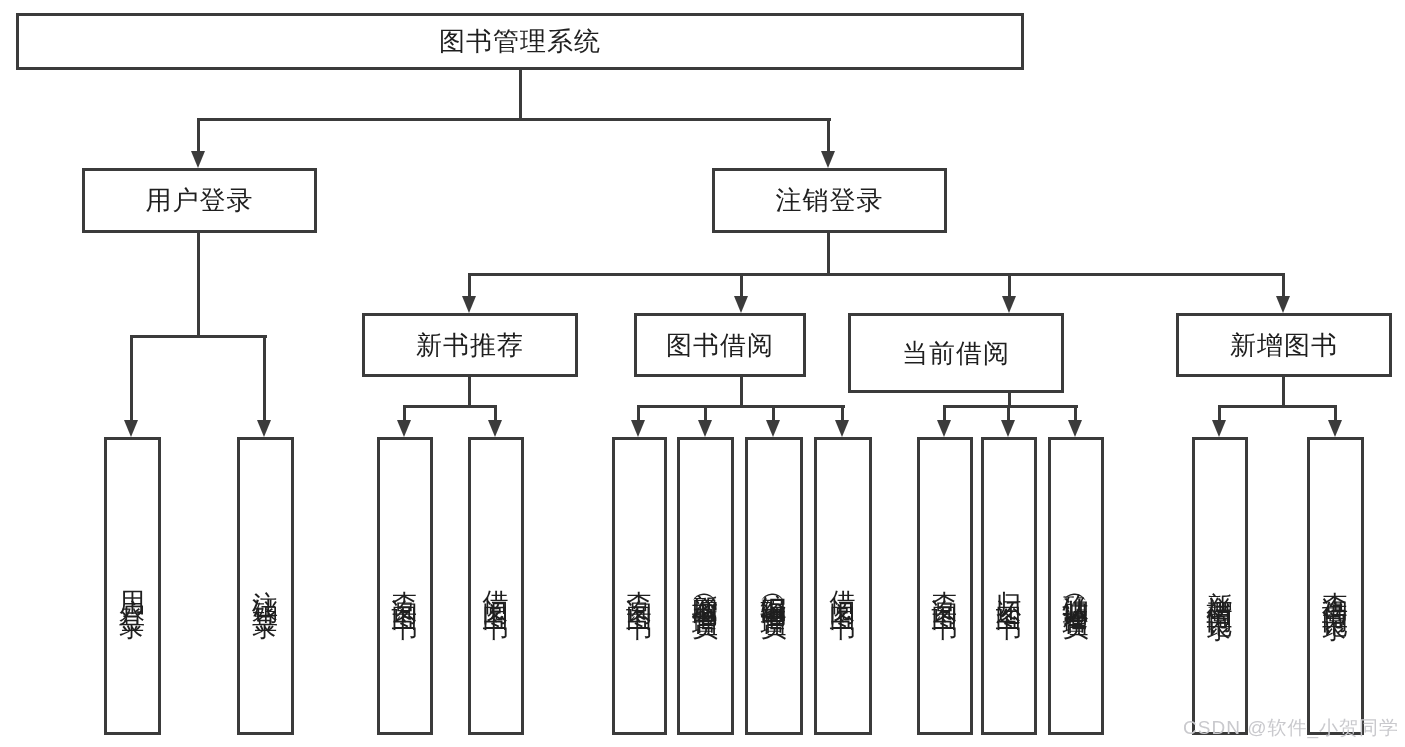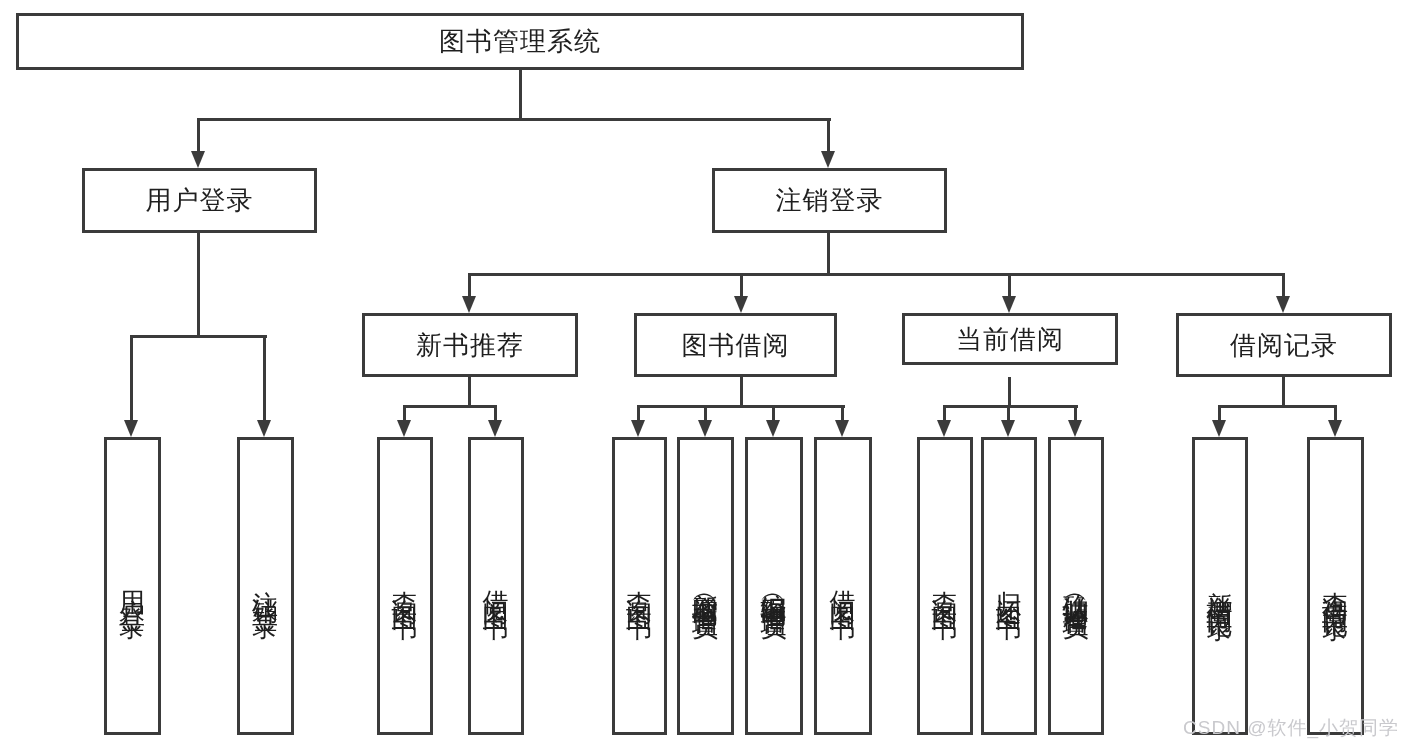--- a/index.html
+++ b/index.html
@@ -128,28 +128,28 @@
   <div class="box" style="left:82px;top:168px;width:235px;height:65px">
     <span class="hlabel">用户登录</span>
   </div>
   <div class="box" style="left:712px;top:168px;width:235px;height:65px">
     <span class="hlabel">注销登录</span>
   </div>
 
   <div class="box" style="left:362px;top:313px;width:216px;height:64px">
     <span class="hlabel">新书推荐</span>
   </div>
-  <div class="box" style="left:634px;top:313px;width:203px;height:64px">
+  <div class="box" style="left:634px;top:313px;width:172px;height:64px">
     <span class="hlabel">图书借阅</span>
   </div>
-  <div class="box" style="left:902px;top:313px;width:216px;height:52px">
+  <div class="box" style="left:848px;top:313px;width:216px;height:80px">
     <span class="hlabel">当前借阅</span>
   </div>
   <div class="box" style="left:1176px;top:313px;width:216px;height:64px">
-    <span class="hlabel">借阅记录</span>
+    <span class="hlabel">新增图书</span>
   </div>
 
   <div class="box" style="left:104px;top:437px;width:57px;height:298px">
     <span class="vlabel sp7">用户登录</span>
   </div>
   <div class="box" style="left:237px;top:437px;width:57px;height:298px">
     <span class="vlabel sp7">注销登录</span>
   </div>
 
   <div class="box" style="left:377px;top:437px;width:56px;height:298px">

